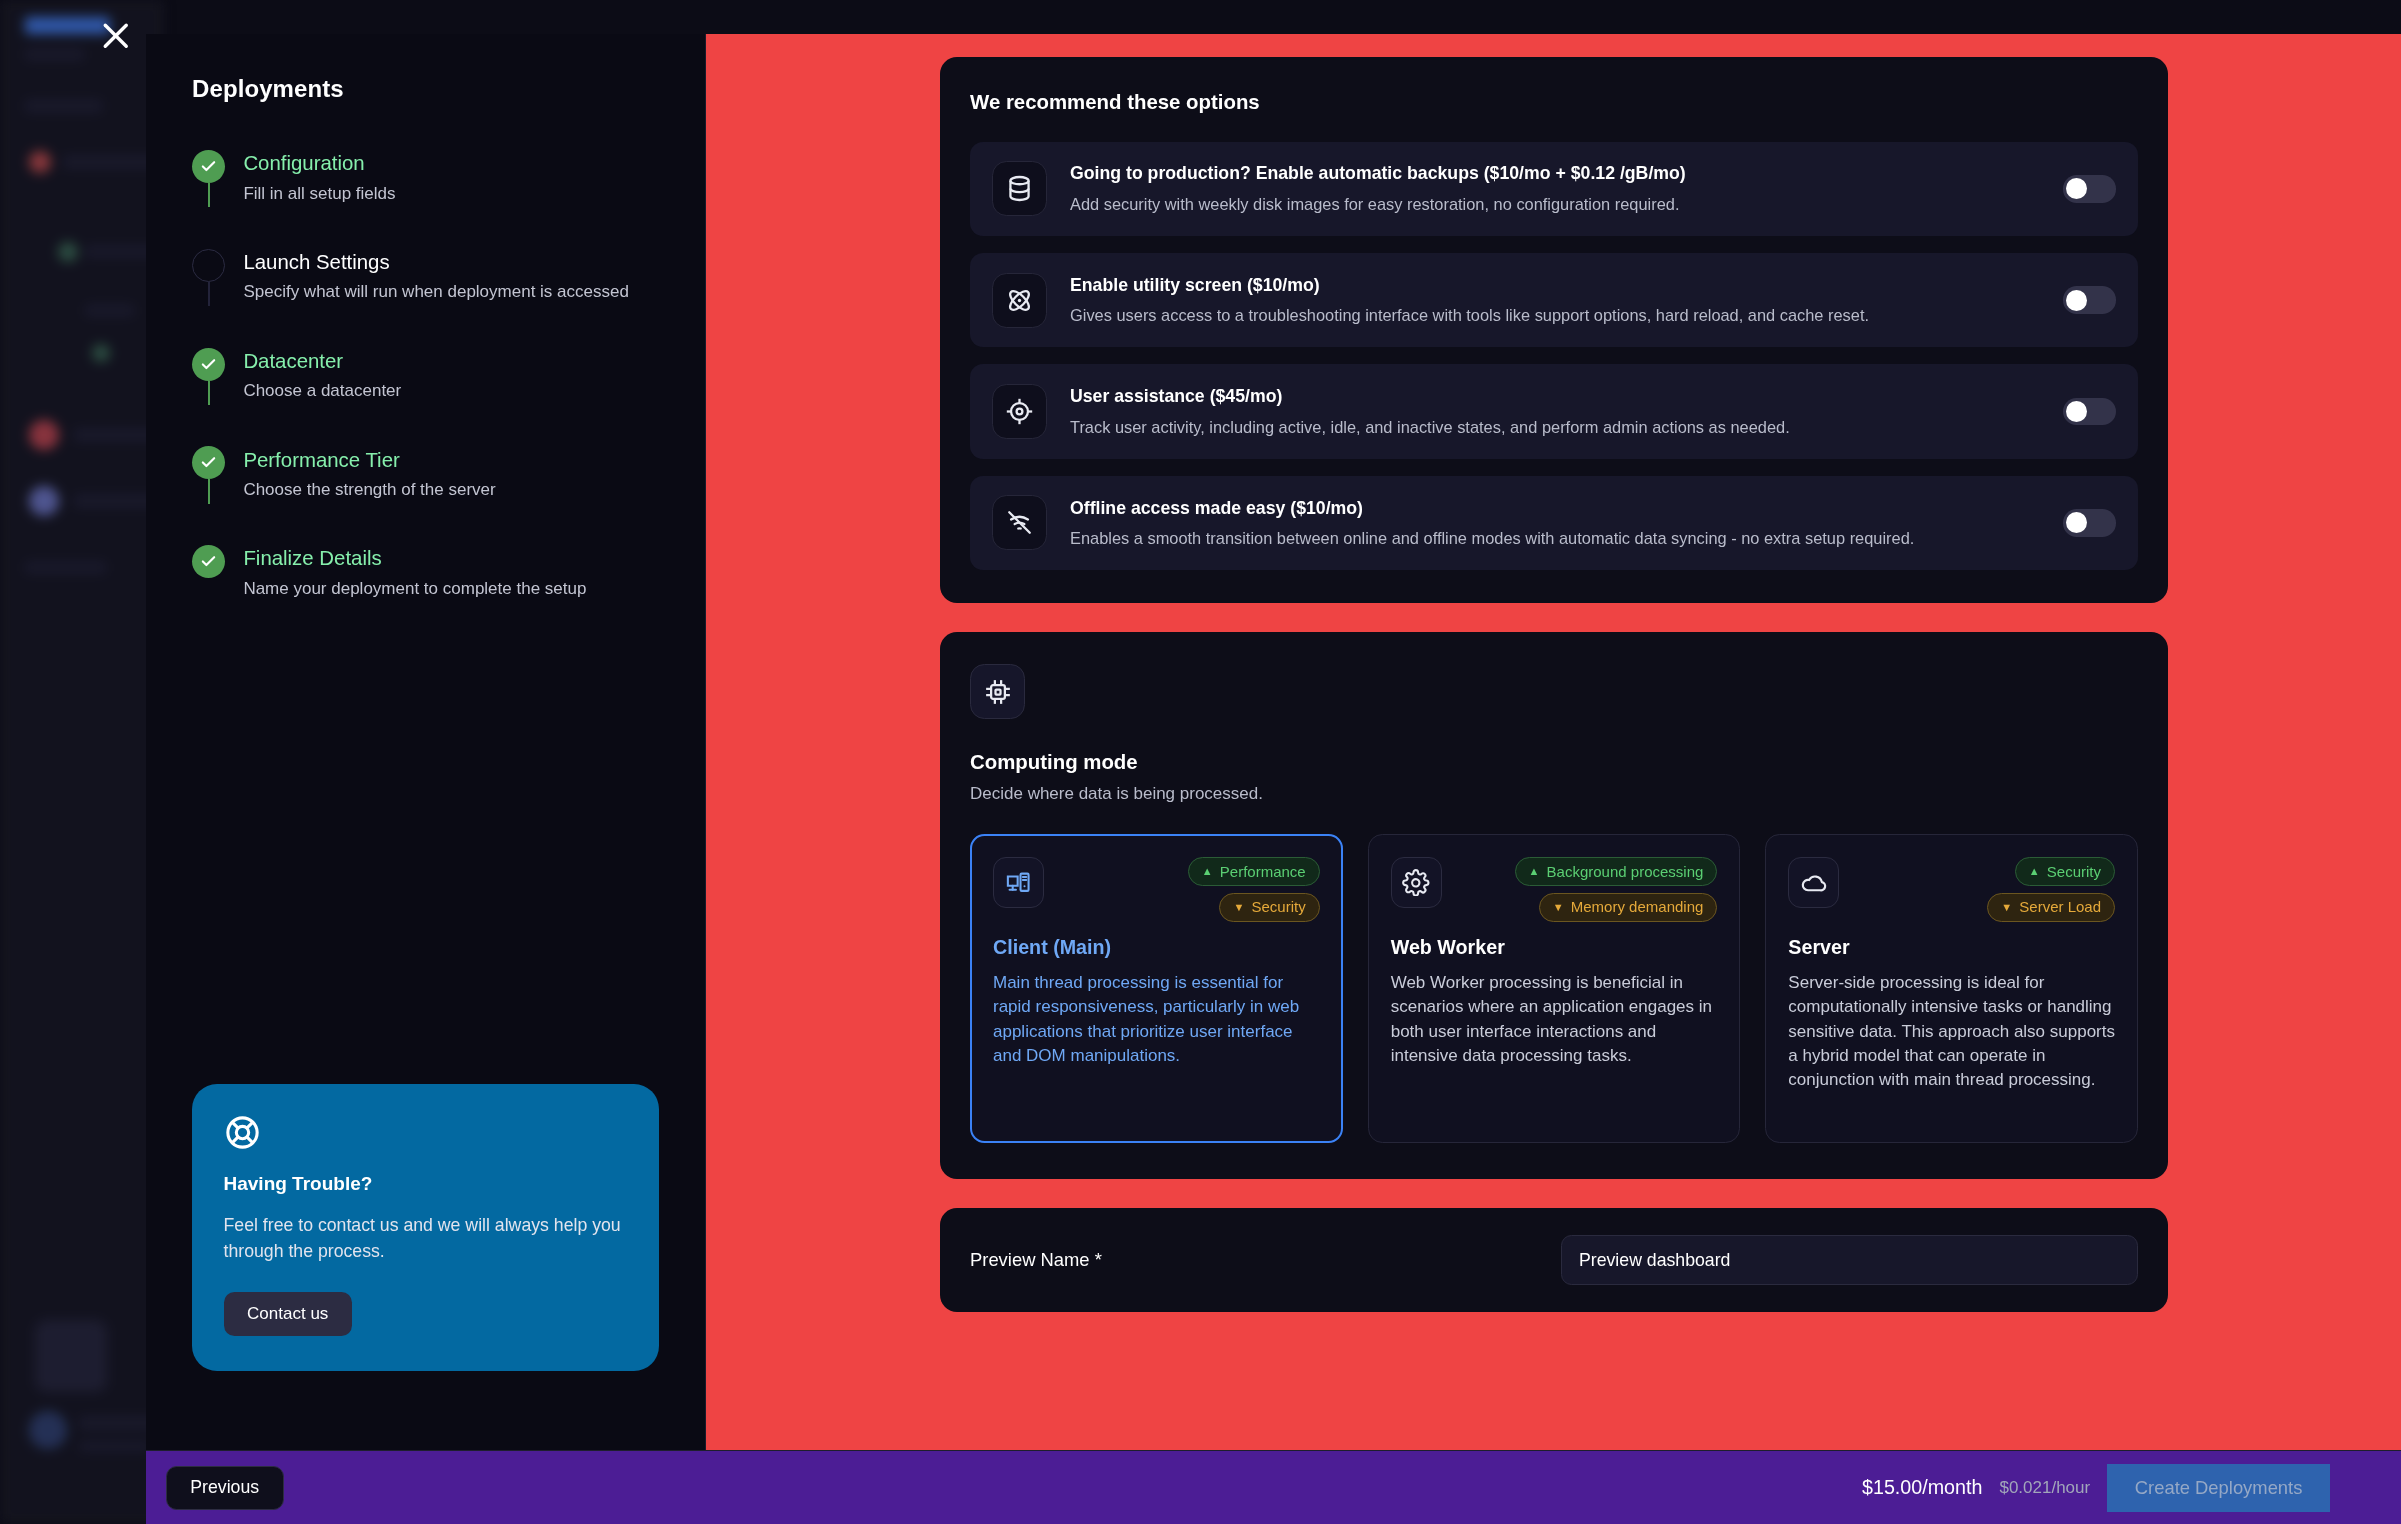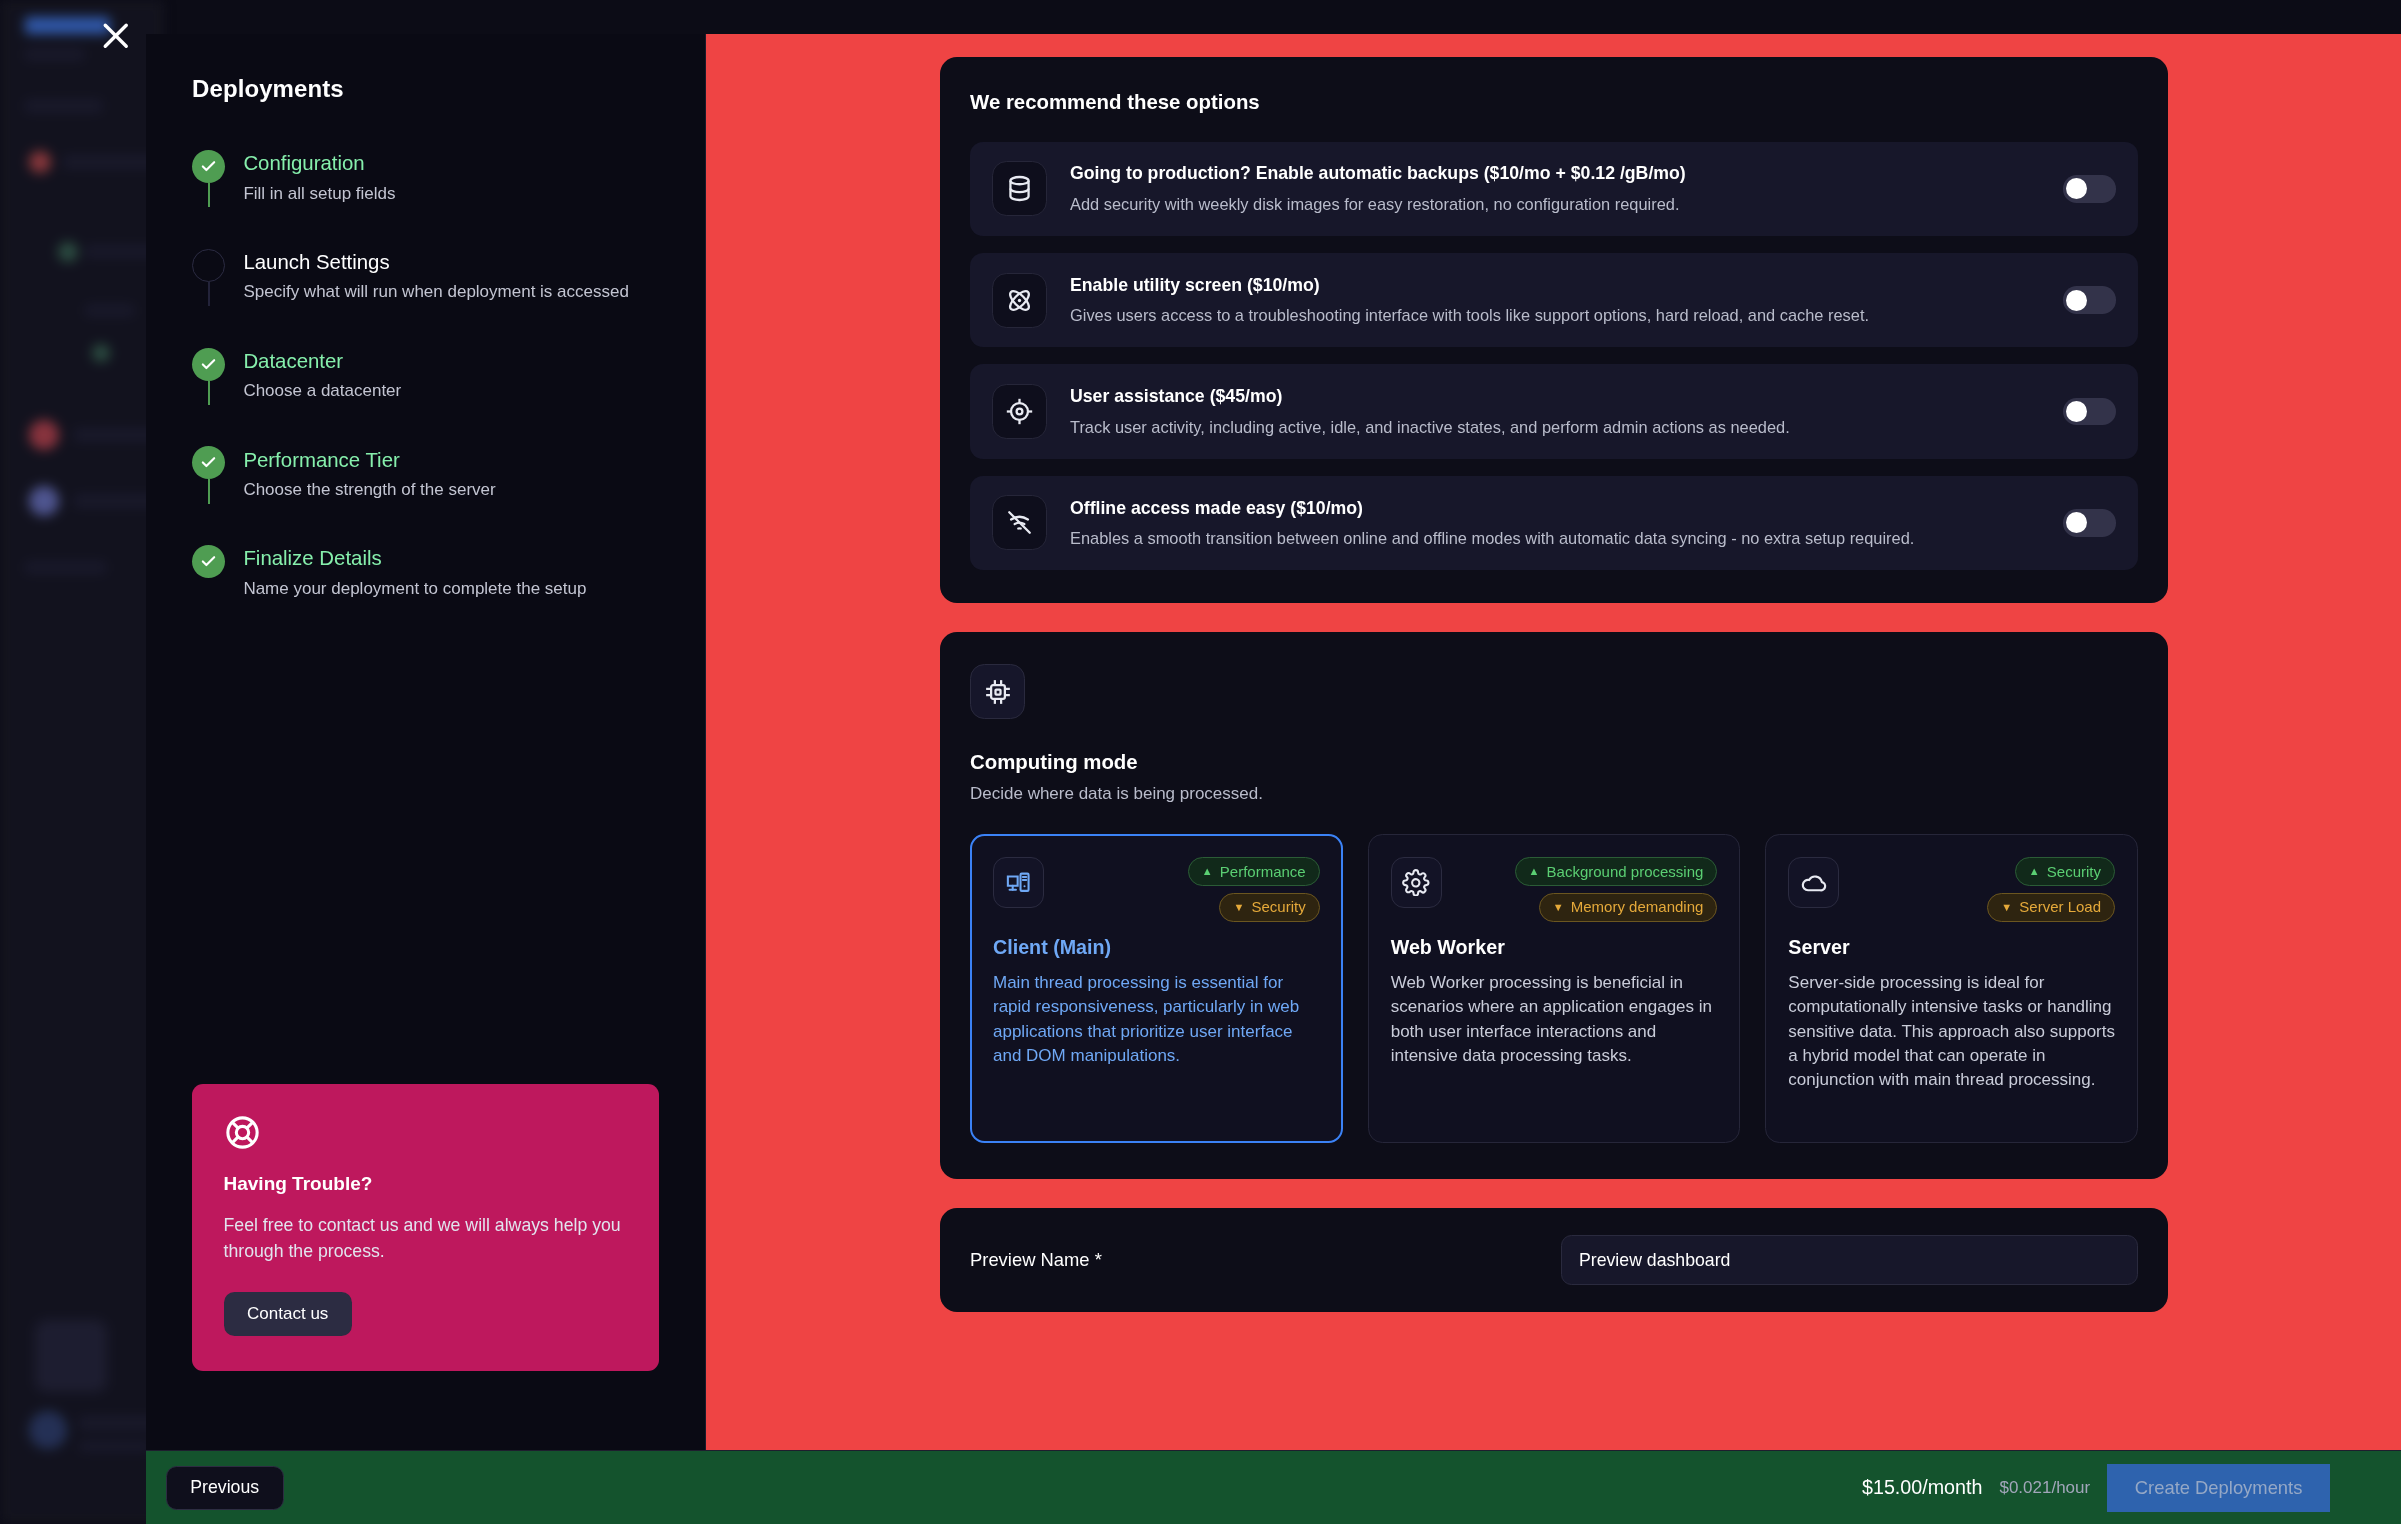--- a/index.html
+++ b/index.html
@@ -76,21 +76,21 @@
   .step-line.grey  { background: #23233a; }
   .step-text { padding-top: 1.3px; }
   .step-name { font-size: 20.4px; font-weight: 500; line-height: 1.25; margin-bottom: 5.9px; }
   .step-name.done { color: #86efac; }
   .step-name.todo { color: #ffffff; }
   .step-desc { font-size: 17px; color: #c3c5d2; line-height: 1.3; }
 
   
   #help-card {
     margin-top: auto; margin-bottom: 79px;
-    background: #be185d; border-radius: 11px;
+    background: #0369a1; border-radius: 25px;
     padding: 30px 31.5px 35px 31.5px;
   }
   #help-icon { width: 37px; height: 37px; margin-bottom: 22px; display:block; }
   #help-title { font-size: 19px; font-weight: 700; color: #fff; margin-bottom: 17px; }
   #help-text { font-size: 17.7px; color: #e2e4ee; line-height: 1.5; margin-bottom: 27.6px; }
   #contact-btn {
     background: #2c2c42; color: #ffffff; border: none;
     border-radius: 10.5px; padding: 11.8px 23.6px;
     font-size: 17px; font-family: inherit; cursor: pointer;
   }
@@ -186,21 +186,21 @@
     flex: 1; height: 50px; border-radius: 10.5px;
     background: #17172a; border: 0.7px solid #2a2a3e;
     color: #ffffff; font-size: 17.7px; font-family: inherit;
     padding: 0 17px; outline: none;
   }
 
   
   #footer {
     height: 74px; flex: none;
     border-top: 0.7px solid #1e1e2e;
-    background: #14532d;
+    background: #4c1d95;
     display: flex; align-items: center;
     padding: 0 72px 0 19.7px;
   }
   #prev-btn {
     background: #0f0f1c; border: 0.7px solid #2d2d42; color: #ffffff;
     border-radius: 10.5px; padding: 10.5px 23.6px;
     font-size: 17.7px; font-family: inherit; cursor: pointer;
   }
   #footer-right { margin-left: auto; display: flex; align-items: center; gap: 17px; }
   #price-month { font-size: 19.7px; font-weight: 400; color: #ffffff; }

